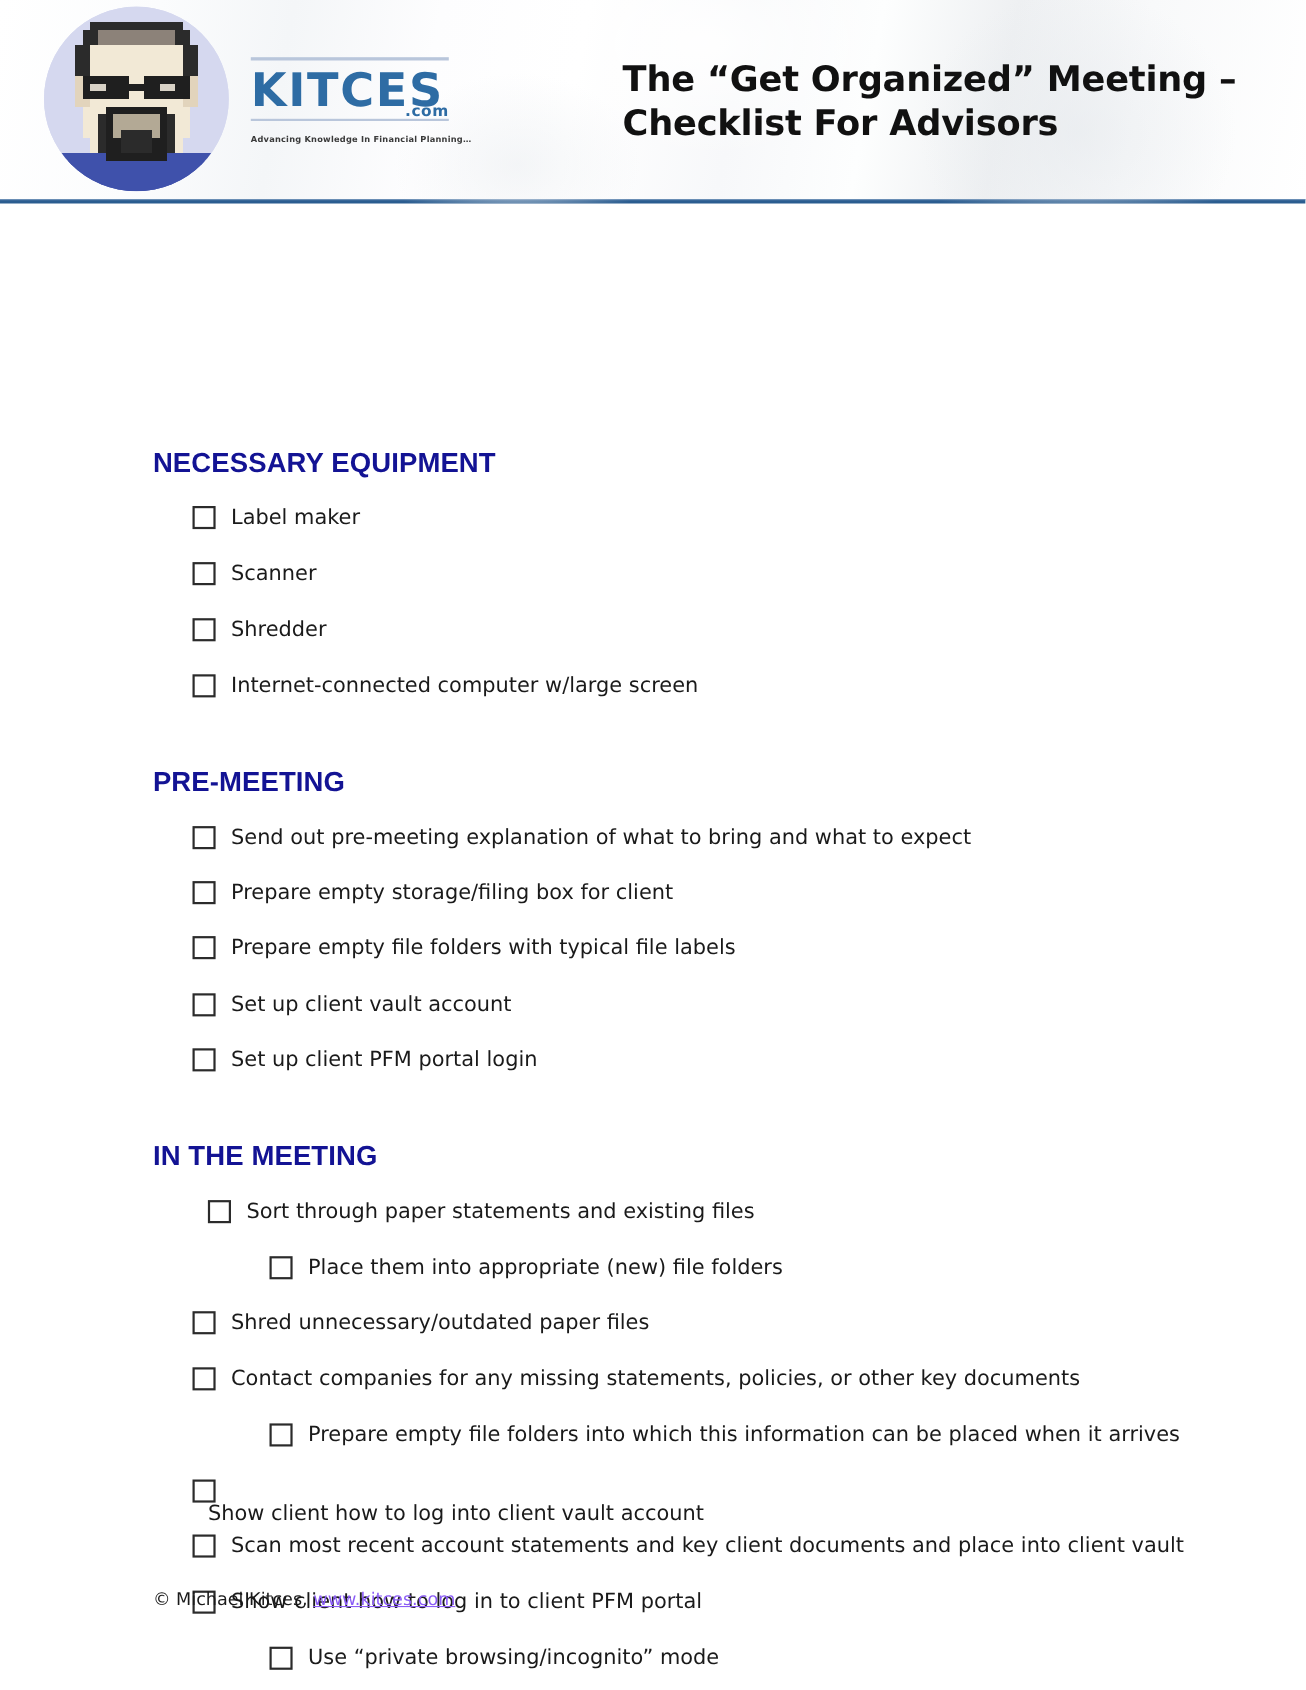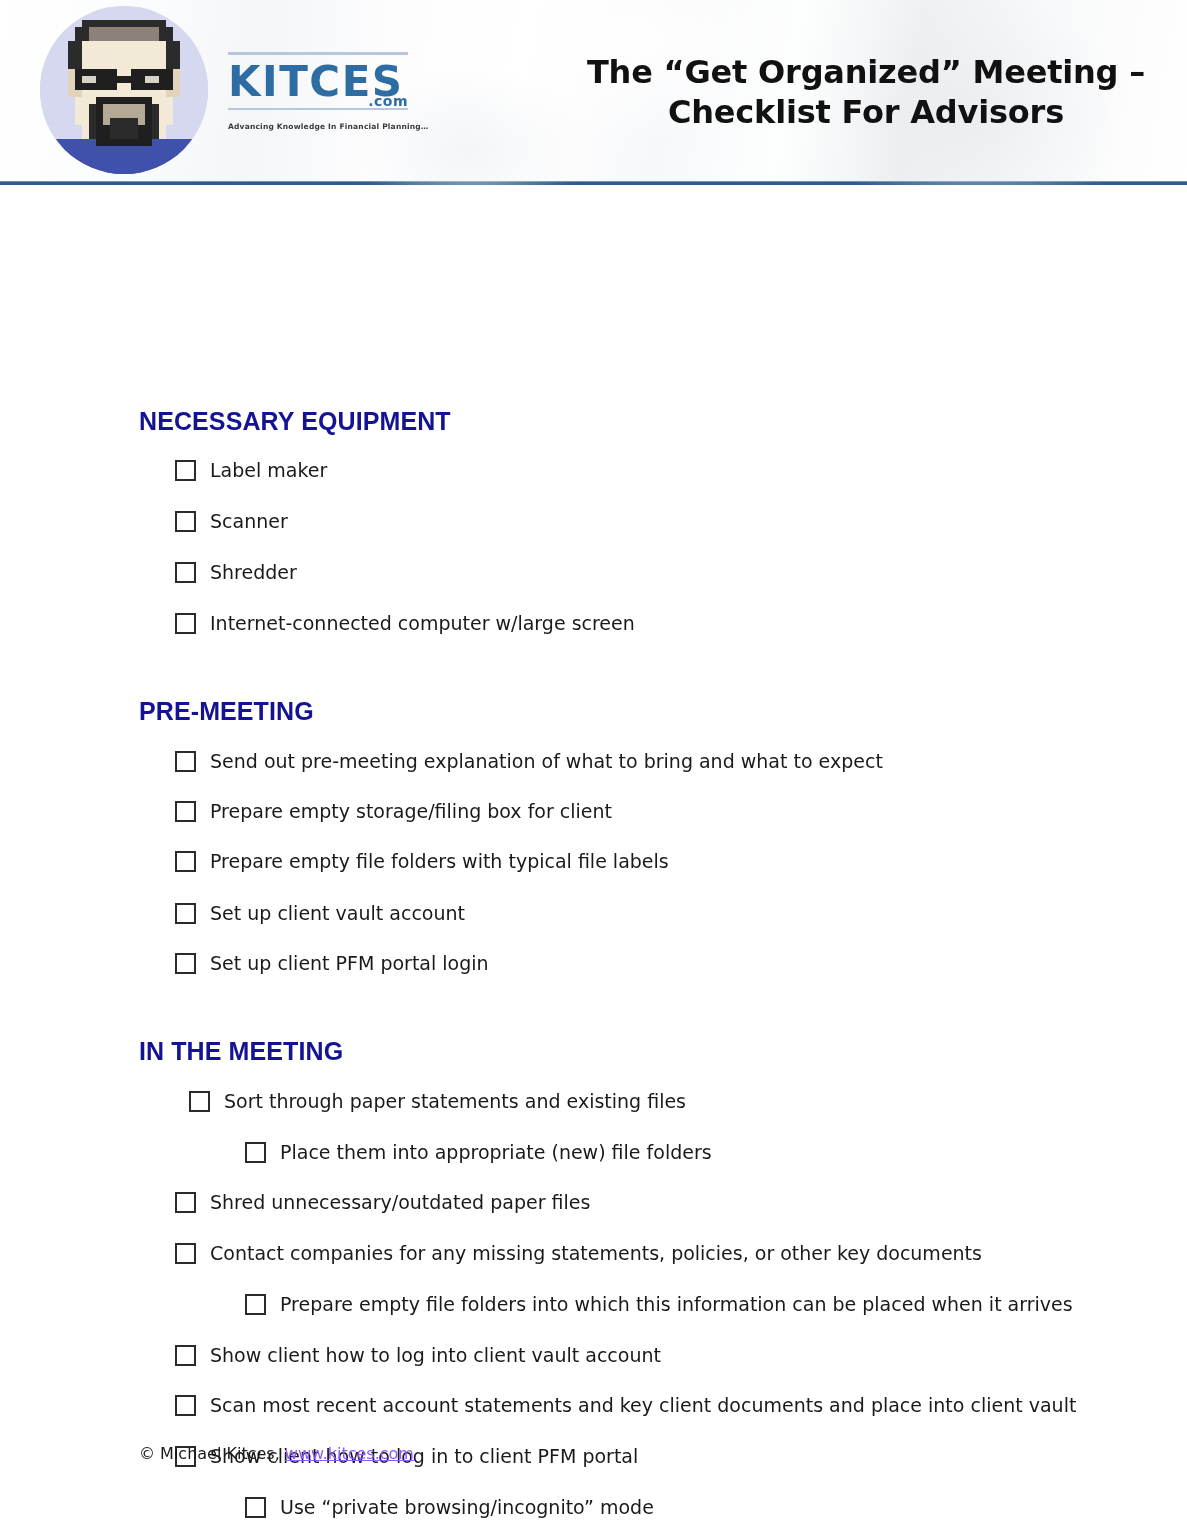--- a/index.html
+++ b/index.html
@@ -117,21 +117,20 @@
     left: 566px;
     top: 52px;
     width: 600px;
     font-family: "DejaVu Sans", sans-serif;
     font-weight: bold;
     font-size: 32px;
     line-height: 40px;
     color: #111111;
     letter-spacing: -0.2px;
     z-index: 3;
-    text-align: center;
   }
 
   
   .sheet {
     position: relative;
     padding: 0;
   }
   .section-title {
     font-family: Liberation Sans, sans-serif;
     font-weight: bold;
@@ -286,21 +285,21 @@
       <span class="item-label">Shred unnecessary/outdated paper files</span>
     </div>
     <div class="item" style="left: 175px; top: 1058px;">
       <span class="checkbox"></span>
       <span class="item-label">Contact companies for any missing statements, policies, or other key documents</span>
     </div>
     <div class="item" style="left: 245px; top: 1109px;">
       <span class="checkbox"></span>
       <span class="item-label">Prepare empty file folders into which this information can be placed when it arrives</span>
     </div>
-    <div class="item" style="left: 175px; top: 1160px;">
+    <div class="item" style="left: 175px; top: 1160px; flex-direction: column;">
       <span class="checkbox"></span>
       <span class="item-label">Show client how to log into client vault account</span>
     </div>
     <div class="item" style="left: 175px; top: 1210px;">
       <span class="checkbox"></span>
       <span class="item-label">Scan most recent account statements and key client documents and place into client vault</span>
     </div>
     <div class="item" style="left: 175px; top: 1261px; text-align: center;">
       <span class="checkbox"></span>
       <span class="item-label">Show client how to log in to client PFM portal</span>

